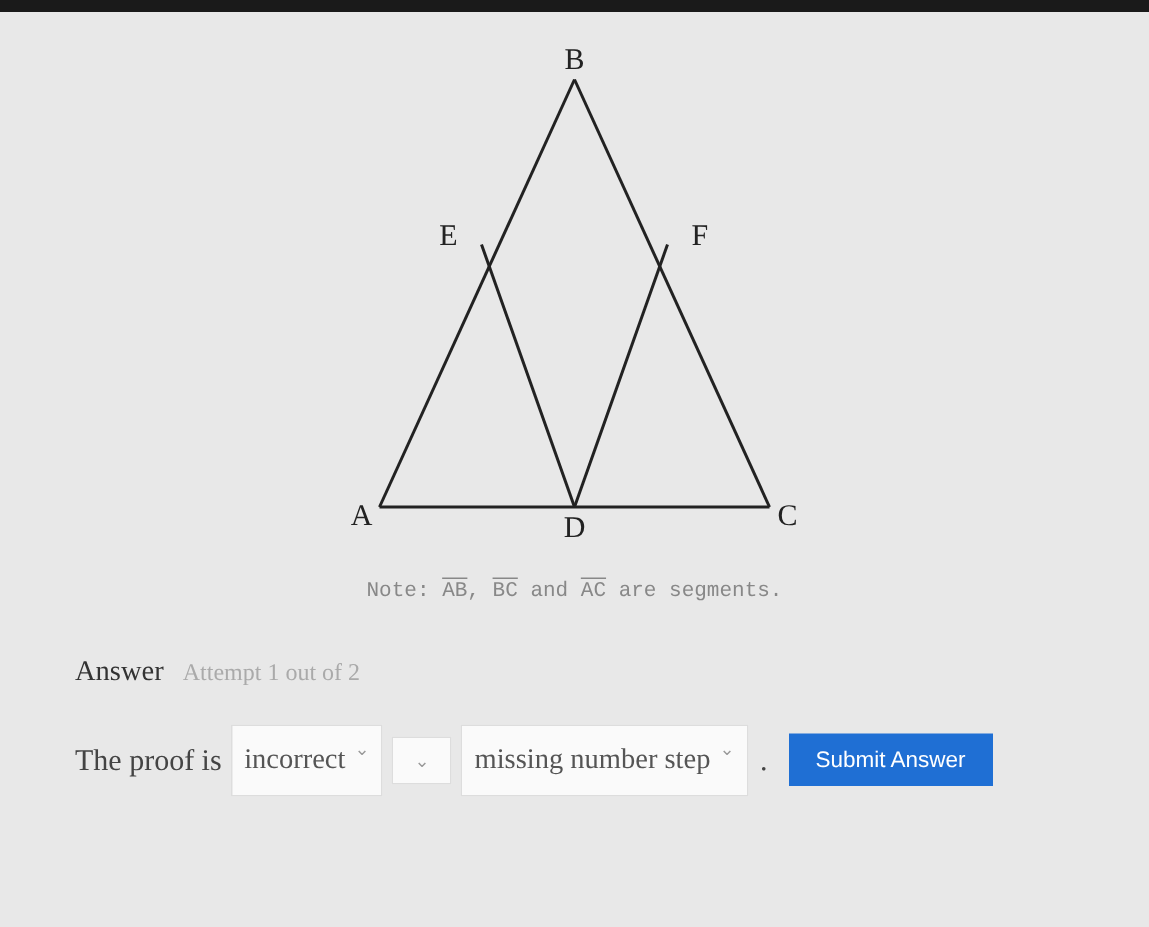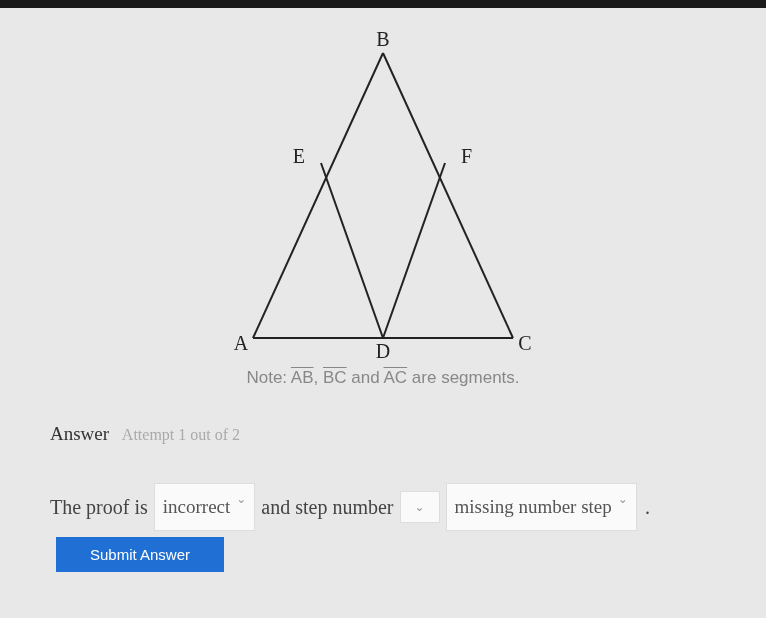--- a/index.html
+++ b/index.html
@@ -28,36 +28,37 @@
       display: flex;
       flex-direction: column;
       align-items: center;
       margin-bottom: 30px;
     }
     .svg-container {
       width: 340px;
       height: 340px;
     }
     .note {
-      font-size: 17px;
+      margin-top: 18px;
+      font-size: 14px;
       color: #888;
-      font-family: Liberation Sans, sans-serif;
+      font-family: Liberation Mono, monospace;
     }
     .overline {
       text-decoration: overline;
       color: #888;
     }
     .answer-section {
       margin-top: 35px;
       margin-left: 10px;
     }
     .answer-header {
       font-size: 19px;
       color: #333;
-      margin-bottom: 38px;
+      margin-bottom: 24px;
     }
     .answer-header .attempt {
       color: #aaa;
       font-size: 16px;
       margin-left: 8px;
     }
     .proof-line {
       font-size: 20px;
       color: #444;
       line-height: 2.2;
@@ -81,21 +82,21 @@
       min-width: 40px;
     }
     .chevron {
       font-size: 12px;
       color: #999;
     }
     .submit-btn {
       background: #1f6fd4;
       color: #fff;
       border: none;
-      padding: 9px 34px;
+      padding: 9px 18px;
       font-size: 15px;
       font-family: Arial, sans-serif;
       cursor: pointer;
       margin-left: 6px;
     }
     .plain-text {
       color: #444;
       text-align: right;
     }
     .period {
@@ -138,21 +139,20 @@
       <span>Answer</span>
       <span class="attempt">Attempt 1 out of 2</span>
     </div>
 
     <div class="proof-line">
       <span class="plain-text">The proof is</span>
       <span class="dropdown">
         <span>incorrect</span>
         <span class="chevron">⌄</span>
       </span>
-      <span class="plain-text">and step number</span>
       <span class="dropdown empty">
         <span></span>
         <span class="chevron">⌄</span>
       </span>
       <span class="dropdown">
         <span>missing number step</span>
         <span class="chevron">⌄</span>
       </span>
       <span class="plain-text period">.</span>
       <button class="submit-btn">Submit Answer</button>

